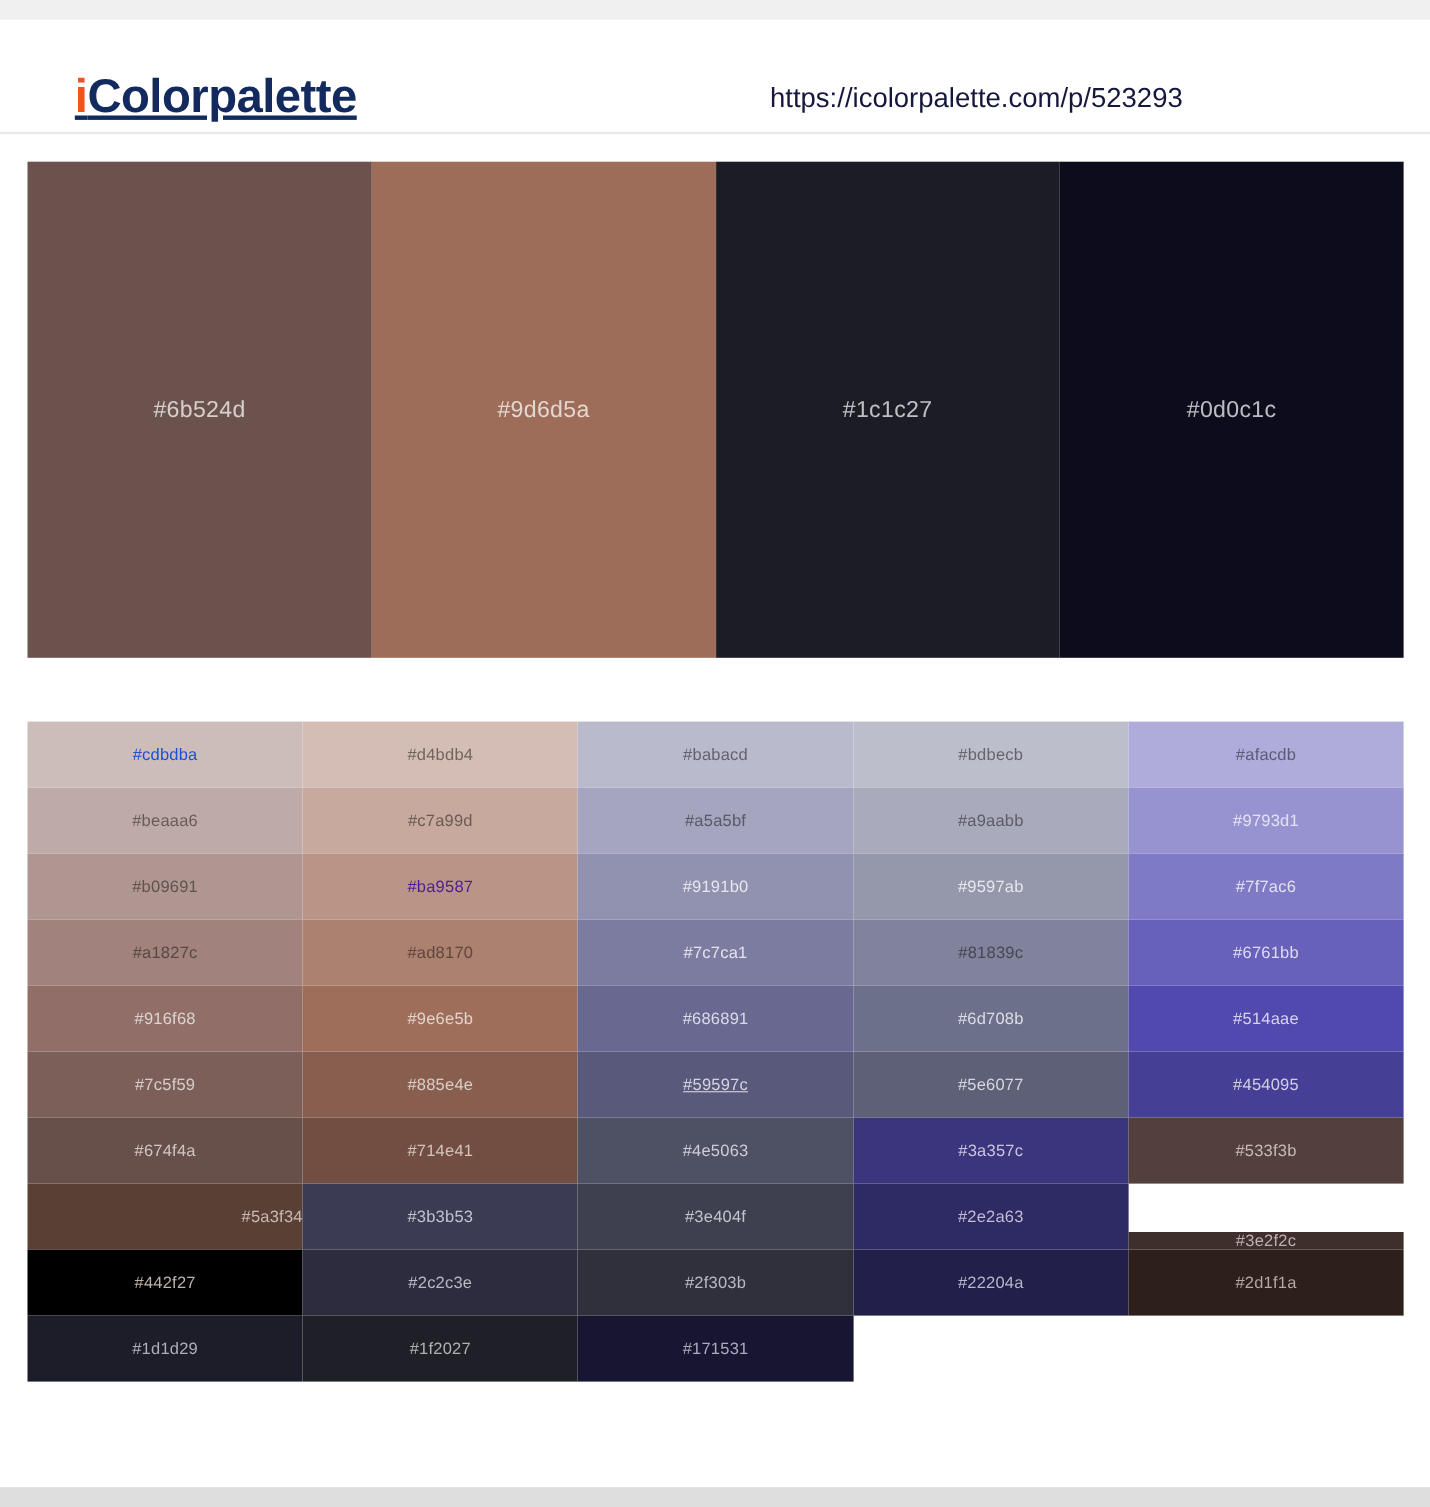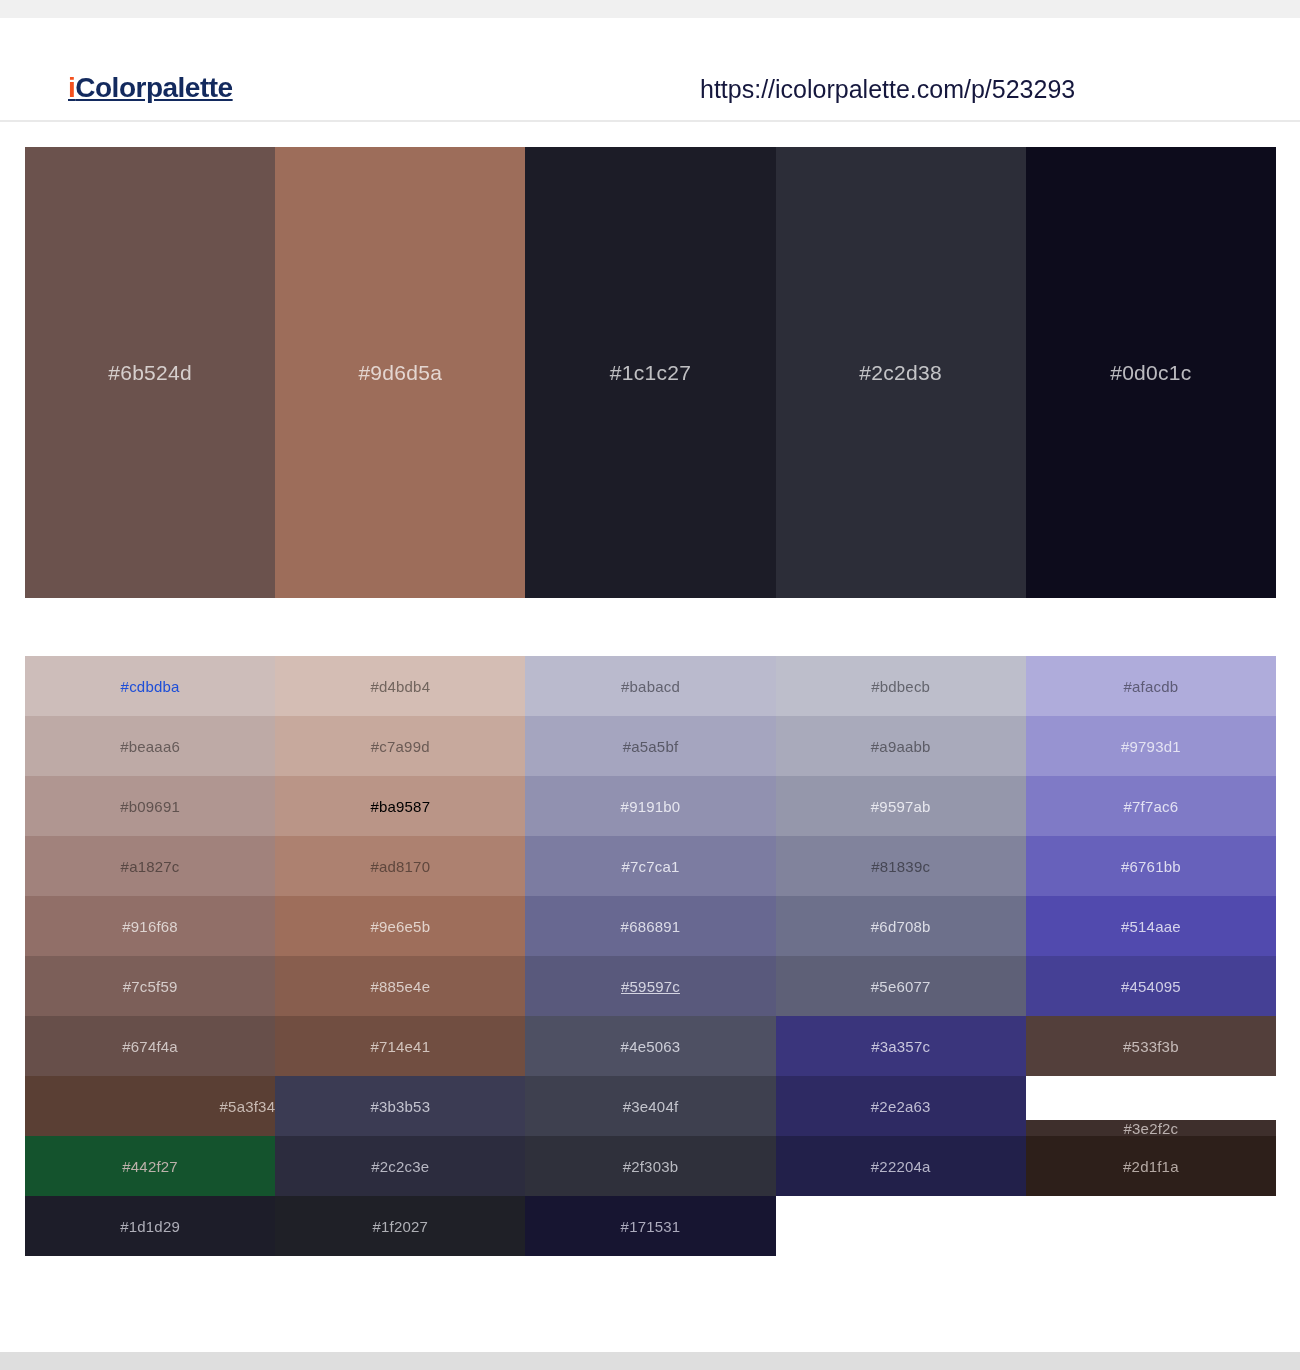--- a/index.html
+++ b/index.html
@@ -39,21 +39,21 @@
     position: absolute;
     left: 0; top: 18px;
     width: 1300px; height: 104px;
     background: #ffffff;
     border-bottom: 2px solid #e9e9e9;
   }
 
   .logo {
     position: absolute;
     left: 68px; top: 46px;
-    font-size: 28px;
+    font-size: 43px;
     font-weight: bold;
     letter-spacing: -0.5px;
     line-height: 48px;
     white-space: nowrap;
     color: #132a5e;
   }
   .logo .logo-i { color: #f4511e; }
   .logo .logo-rest { color: #132a5e; }
 
   .page-url {
@@ -121,23 +121,20 @@
   <div class="hero" id="hero">
       <div class="hero-swatch" style="background: rgb(107, 82, 77);">
         <span class="hex">#6b524d</span>
       </div>
       <div class="hero-swatch" style="background: rgb(157, 109, 90);">
         <span class="hex">#9d6d5a</span>
       </div>
       <div class="hero-swatch" style="background: rgb(28, 28, 39);">
         <span class="hex">#1c1c27</span>
       </div>
-      <div class="hero-swatch" style="background: rgb(44, 45, 56);">
-        <span class="hex">#2c2d38</span>
-      </div>
       <div class="hero-swatch" style="background: rgb(13, 12, 28);">
         <span class="hex">#0d0c1c</span>
       </div>
     </div>
 
   <div class="grid" id="grid">
       <div class="cell" style="background: rgb(205, 189, 186); color: #1d4ed8;">
         <span>#cdbdba</span>
       </div>
       <div class="cell" style="background: rgb(212, 189, 180); color: rgb(114, 101, 94);">
@@ -163,21 +160,21 @@
       </div>
       <div class="cell" style="background: rgb(169, 170, 187); color: rgb(92, 92, 102);">
         <span>#a9aabb</span>
       </div>
       <div class="cell" style="background: rgb(151, 147, 209); color: rgb(227, 226, 242);">
         <span>#9793d1</span>
       </div>
       <div class="cell" style="background: rgb(176, 150, 145); color: rgb(96, 82, 79);">
         <span>#b09691</span>
       </div>
-      <div class="cell" style="background: rgb(186, 149, 135); color: #000000;">
+      <div class="cell" style="background: rgb(186, 149, 135); color: #4c1d95;">
         <span>#ba9587</span>
       </div>
       <div class="cell" style="background: rgb(145, 145, 176); color: rgb(230, 230, 239);">
         <span>#9191b0</span>
       </div>
       <div class="cell" style="background: rgb(149, 151, 171); color: rgb(231, 231, 238);">
         <span>#9597ab</span>
       </div>
       <div class="cell" style="background: rgb(127, 122, 198); color: rgb(226, 225, 243);">
         <span>#7f7ac6</span>
@@ -250,21 +247,21 @@
       </div>
       <div class="cell" style="background: rgb(62, 64, 79); color: rgb(195, 196, 204);">
         <span>#3e404f</span>
       </div>
       <div class="cell" style="background: rgb(46, 42, 99); color: rgb(191, 189, 211);">
         <span>#2e2a63</span>
       </div>
       <div class="cell" style="background: rgb(62, 47, 44); color: rgb(187, 177, 175); margin-top: 44px;">
         <span>#3e2f2c</span>
       </div>
-      <div class="cell" style="background: #14532d; color: rgb(189, 177, 171);">
+      <div class="cell" style="background: #000000; color: rgb(189, 177, 171);">
         <span>#442f27</span>
       </div>
       <div class="cell" style="background: rgb(44, 44, 62); color: rgb(184, 184, 195);">
         <span>#2c2c3e</span>
       </div>
       <div class="cell" style="background: rgb(47, 48, 59); color: rgb(185, 186, 193);">
         <span>#2f303b</span>
       </div>
       <div class="cell" style="background: rgb(34, 32, 74); color: rgb(181, 180, 200);">
         <span>#22204a</span>

